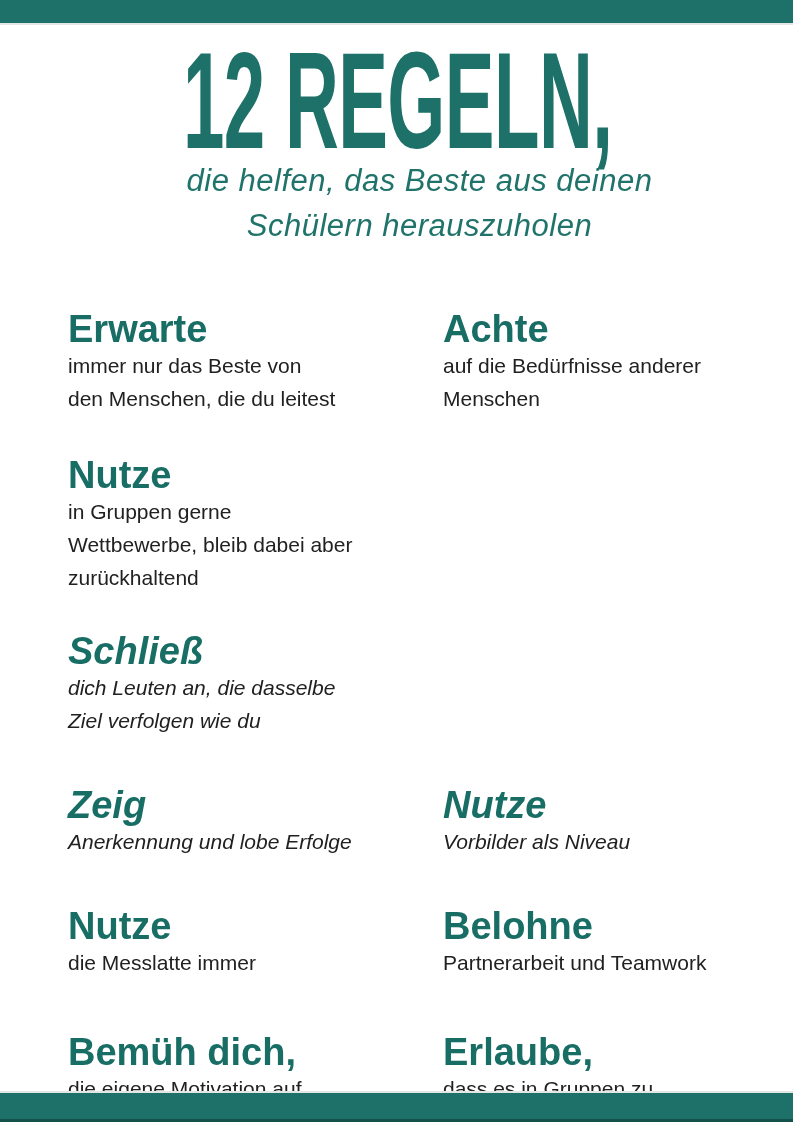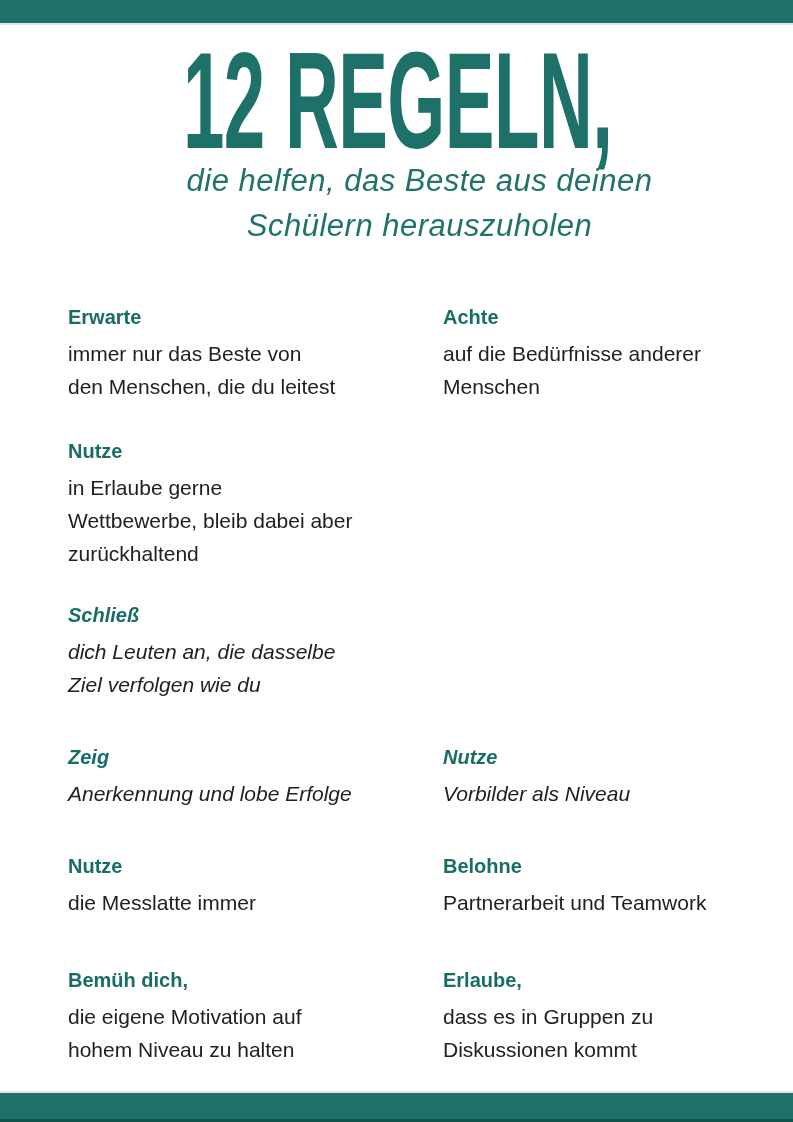--- a/index.html
+++ b/index.html
@@ -58,22 +58,22 @@
   .rule-row {
     display: grid;
     grid-template-columns: 375px 330px;
   }
   .rule-row.mb-27 { margin-bottom: 27px; }
   .rule-row.mb-24 { margin-bottom: 24px; }
   .rule-row.mb-35 { margin-bottom: 35px; font-style: italic; }
   .rule-row.mb-40 { margin-bottom: 40px; }
   .rule-block { min-width: 0; }
   .rule-keyword {
-    margin: 4px 0 3px 0;
-    font-size: 20px; font-weight: bold; line-height: 34px;
+    margin: 16px 0 3px 0;
+    font-size: 38px; font-weight: bold; line-height: 34px;
     color: #186d64;
   }
   .rule-text {
     margin: 0;
     font-size: 21px; line-height: 33px;
     color: #212121;
     white-space: pre-line;
   }
 </style>
 </head>
@@ -103,21 +103,21 @@
       <div class="rule-block">
         <h3 class="rule-keyword">Achte</h3>
         <p class="rule-text">auf die Bedürfnisse anderer
 Menschen</p>
       </div>
     </div>
 
     <div class="rule-row mb-24">
       <div class="rule-block">
         <h3 class="rule-keyword">Nutze</h3>
-        <p class="rule-text">in Erlaube gerne
+        <p class="rule-text">in Gruppen gerne
 Wettbewerbe, bleib dabei aber
 zurückhaltend</p>
       </div>
     </div>
 
     <div class="rule-row mb-35">
       <div class="rule-block">
         <h3 class="rule-keyword">Schließ</h3>
         <p class="rule-text">dich Leuten an, die dasselbe
 Ziel verfolgen wie du</p>

